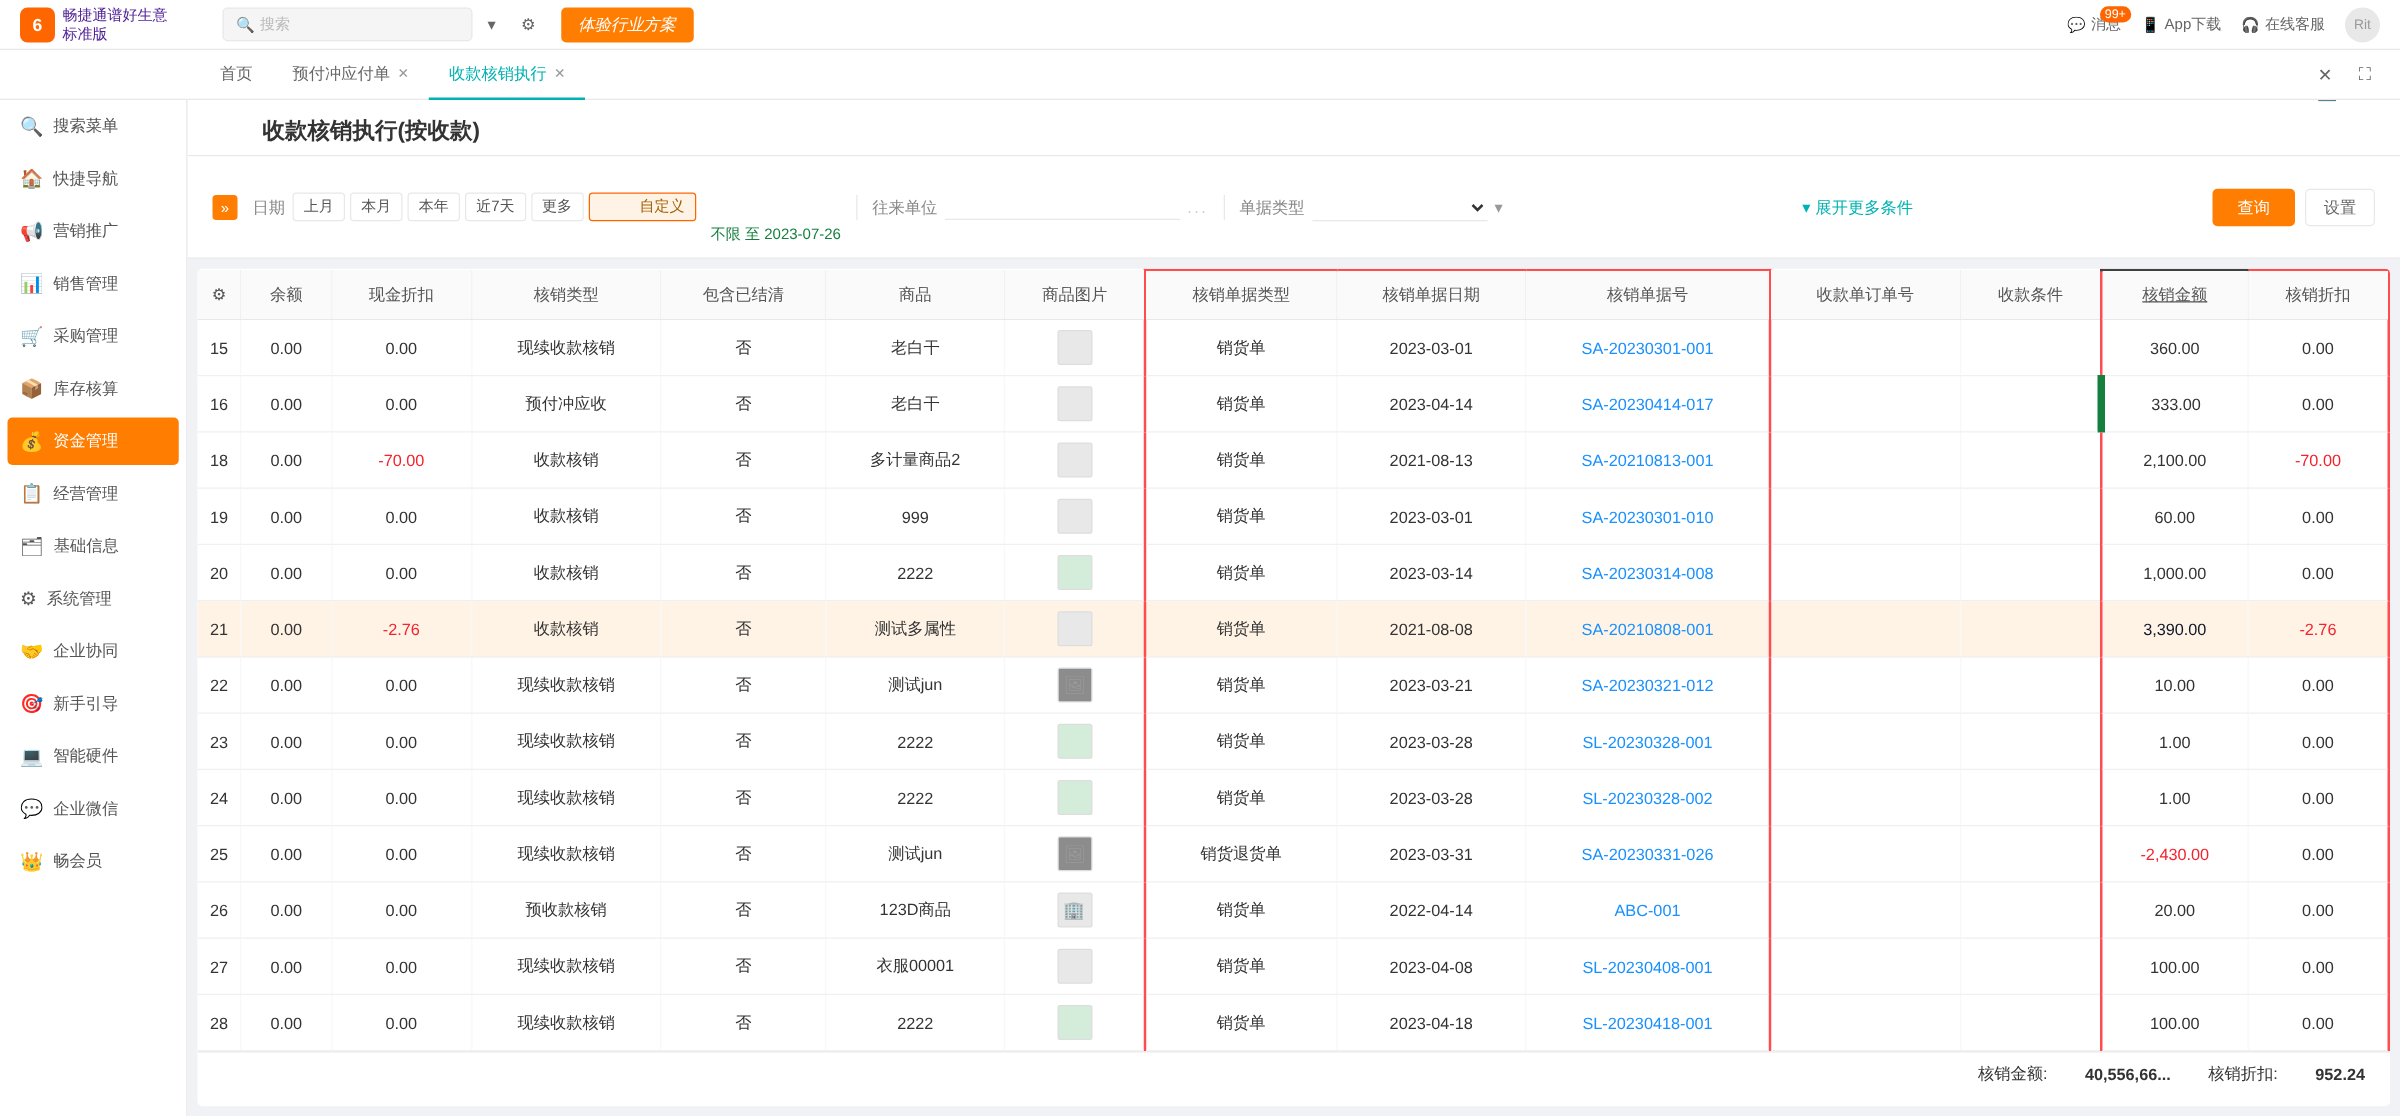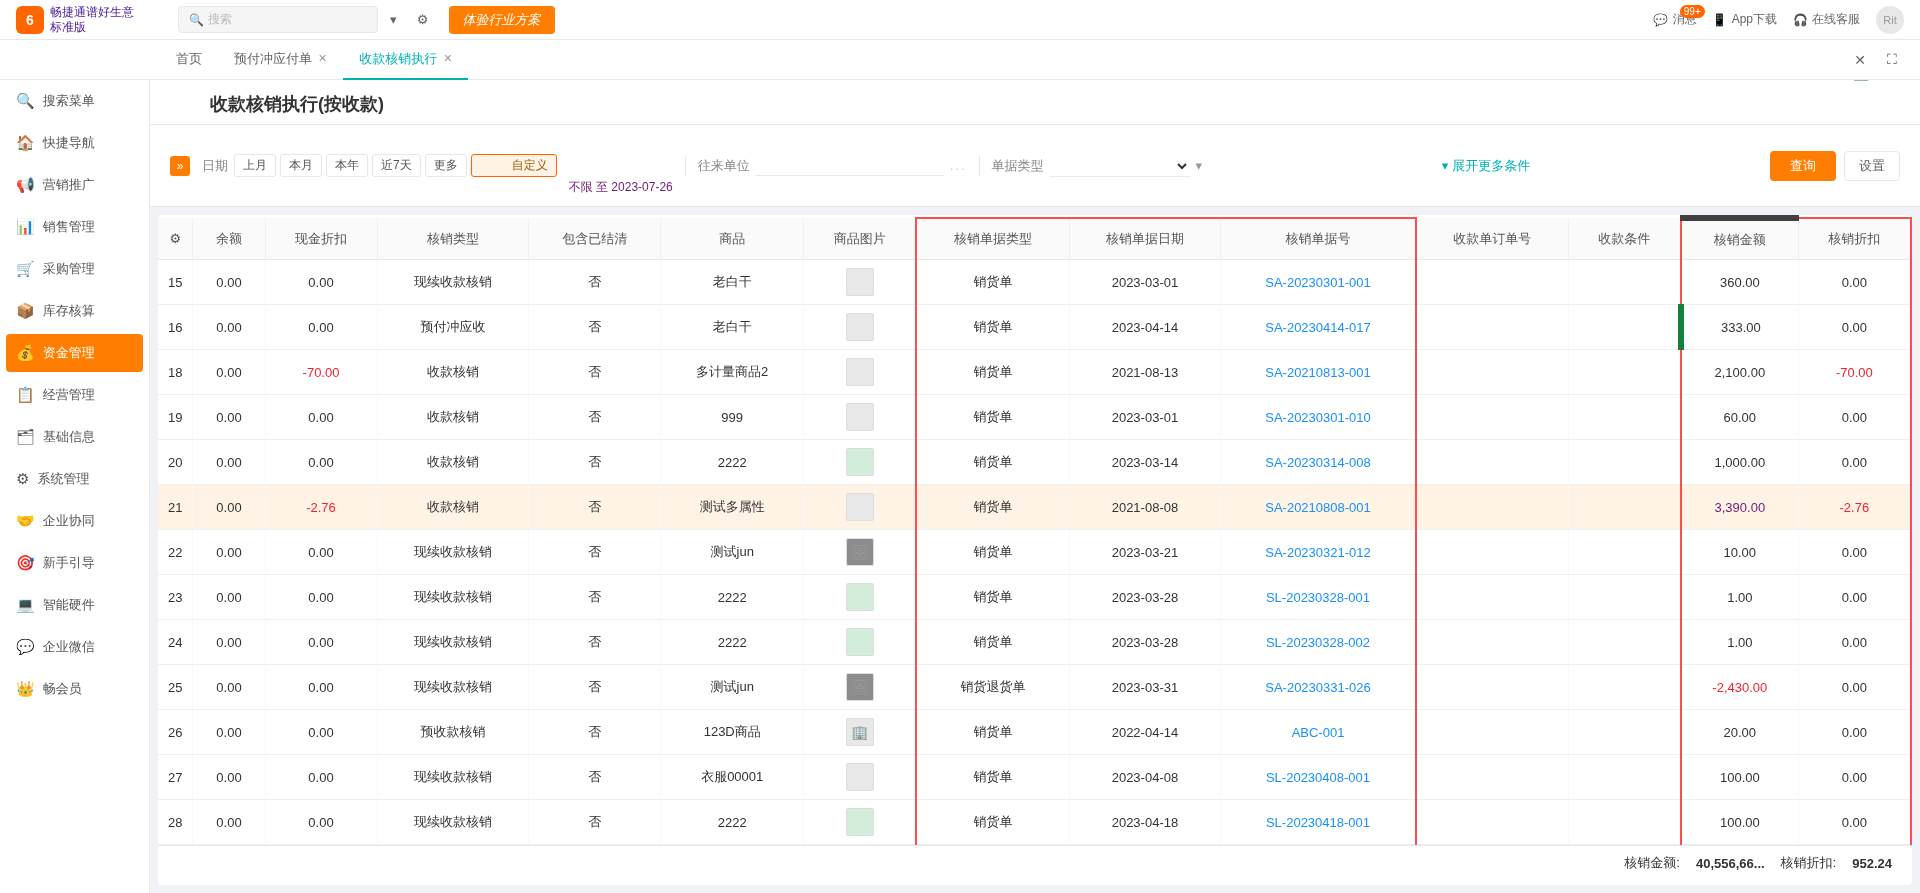--- a/index.html
+++ b/index.html
@@ -43,46 +43,46 @@
     .page-actions { display: flex; gap: 8px; float: right; margin-top: -28px; }
     .action-btn { display: flex; align-items: center; gap: 4px; color: #666; font-size: 13px; cursor: pointer; }
 
     
     .filter-bar { background: #fff; padding: 10px 20px; border-bottom: 1px solid #e8e8e8; display: flex; align-items: center; gap: 12px; flex-wrap: wrap; }
     .filter-item { display: flex; align-items: center; gap: 6px; font-size: 13px; color: #555; }
     .filter-label { color: #888; white-space: nowrap; }
     .date-btns { display: flex; gap: 4px; }
     .date-btn { padding: 2px 8px; border: 1px solid #e8e8e8; border-radius: 3px; cursor: pointer; font-size: 12px; color: #555; background: #fff; }
     .date-btn.custom { background: #fff3e6; border-color: #f60; color: #a16207; padding-left: 40px; }
-    .date-range { color: #701a75; font-size: 12px; margin-top: 44px; }
+    .date-range { color: #15803d; font-size: 12px; margin-top: 44px; }
     .filter-divider { width: 1px; height: 20px; background: #e8e8e8; }
     .filter-input { border: none; border-bottom: 1px solid #e8e8e8; outline: none; font-size: 13px; padding: 2px 6px; min-width: 120px; color: #333; }
     .expand-btn { display: flex; align-items: center; gap: 4px; color: #00b2b2; font-size: 13px; cursor: pointer; margin-left: auto; }
     .query-btn { background: #ff7d00; color: #fff; border: none; border-radius: 4px; padding: 6px 20px; cursor: pointer; font-size: 13px; }
     .setting-btn { background: #fff; color: #666; border: 1px solid #e8e8e8; border-radius: 4px; padding: 5px 14px; cursor: pointer; font-size: 13px; }
     .orange-arrow { background: #ff7d00; color: #fff; width: 20px; height: 20px; display: flex; align-items: center; justify-content: center; border-radius: 3px; cursor: pointer; font-size: 12px; }
     .dotted-line { color: #ccc; letter-spacing: 2px; }
     .filter-select { border: none; border-bottom: 1px solid #e8e8e8; outline: none; font-size: 13px; padding: 2px 6px; min-width: 140px; color: #333; background: transparent; }
 
     
     .table-container { flex: 1; overflow: auto; padding: 0; background: #fff; margin: 8px; border-radius: 4px; }
     table { width: 100%; border-collapse: collapse; font-size: 13px; }
     thead th { background: #fafafa; border-bottom: 1px solid #e8e8e8; border-right: 1px solid #f0f0f0; padding: 10px 10px; text-align: center; font-weight: 500; color: #555; white-space: nowrap; position: sticky; top: 0; z-index: 2; }
     tbody td { border-bottom: 1px solid #f0f0f0; border-right: 1px solid #f8f8f8; padding: 8px 10px; text-align: center; color: #333; white-space: nowrap; }
     tbody tr.highlighted { background: #fff3e6; }
     .link-text { color: #1890ff; cursor: pointer; text-decoration: none; }
     .red-text { color: #f5222d; }
-    .orange-text { color: #701a75; }
+    .orange-text { color: #0f172a; }
     .col-settings { width: 32px; }
     .img-thumb { width: 28px; height: 28px; background: #e8e8e8; border: 1px solid #ddd; border-radius: 2px; display: flex; align-items: center; justify-content: center; font-size: 10px; color: #999; margin: 0 auto; }
     .img-thumb.has-img { background: #8c8c8c; }
     .img-thumb.green { background: #d4edda; }
 
     
-    .table-footer { background: #fff; border-top: 1px solid #e8e8e8; padding: 8px 20px; display: flex; align-items: center; justify-content: flex-end; gap: 16px; font-size: 13px; color: #333; }
+    .table-footer { background: #fff; border-top: 1px solid #e8e8e8; padding: 8px 20px; display: flex; align-items: center; justify-content: flex-end; gap: 30px; font-size: 13px; color: #333; }
     .footer-total { font-weight: 600; }
 
     
     ::-webkit-scrollbar { width: 6px; height: 6px; }
     ::-webkit-scrollbar-thumb { background: #ccc; border-radius: 3px; }
     ::-webkit-scrollbar-track { background: #f5f5f5; }
   </style>
 </head>
 <body>
 
@@ -281,21 +281,21 @@
             <th>现金折扣</th>
             <th>核销类型</th>
             <th>包含已结清</th>
             <th>商品</th>
             <th>商品图片</th>
             <th style="border-left:2px solid #ff4d4f;border-top:2px solid #ff4d4f;">核销单据类型</th>
             <th style="border-top:2px solid #ff4d4f;">核销单据日期</th>
             <th style="border-right:2px solid #ff4d4f;border-top:2px solid #ff4d4f;">核销单据号</th>
             <th>收款单订单号</th>
             <th>收款条件</th>
-            <th style="border-left:2px solid #ff4d4f;border-top:6px solid #404040;">核销金额</th>
+            <th style="border-left:2px solid #ff4d4f;border-top:2px solid #404040;text-decoration:underline;">核销金额</th>
             <th style="border-right:2px solid #ff4d4f;border-top:2px solid #ff4d4f;">核销折扣</th>
           </tr>
         </thead>
         <tbody id="table-body">
         <tr>
     <td>15</td>
     <td>0.00</td>
     <td class="">0.00</td>
     <td>现续收款核销</td>
     <td>否</td>

